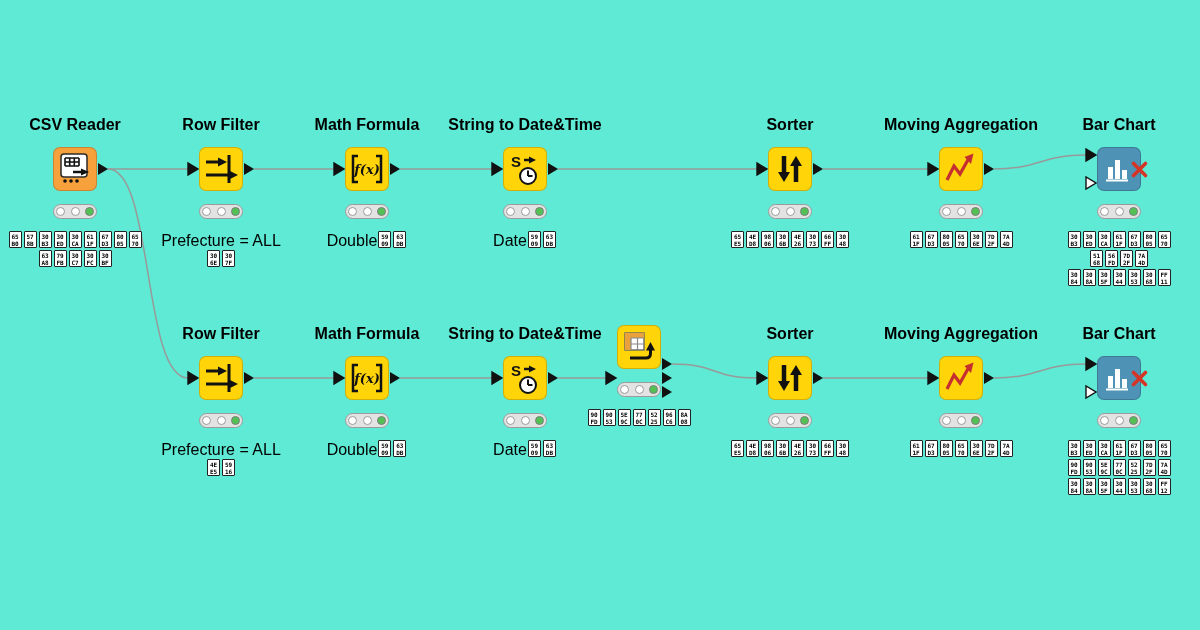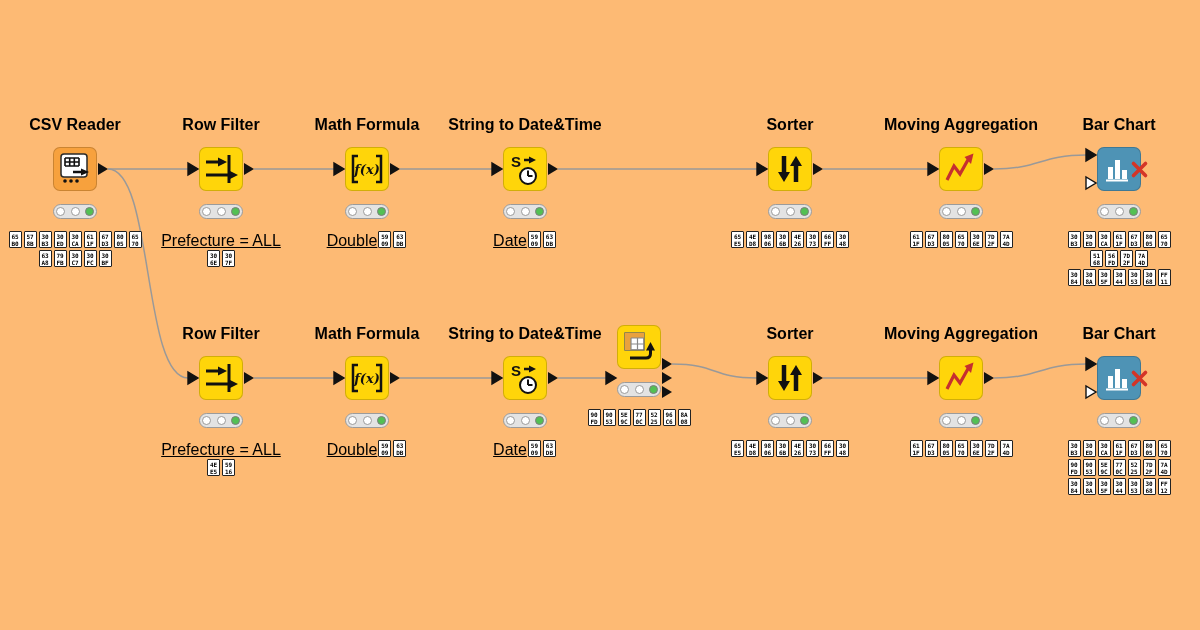--- a/index.html
+++ b/index.html
@@ -1,32 +1,32 @@
 <!DOCTYPE html>
 <html><head>
 <meta charset="utf-8">
 <style>
   html,body{margin:0;padding:0;background:#fff;}
-  #canvas{position:relative;width:1200px;height:630px;background:#fdba74;overflow:hidden;
+  #canvas{position:relative;width:1200px;height:630px;background:#5eead4;overflow:hidden;
           font-family:"Liberation Sans",sans-serif;}
   #wires{position:absolute;left:0;top:0;width:1200px;height:630px;z-index:1;}
   .node{position:absolute;width:200px;z-index:2;text-align:center;}
   .node-label{font-weight:700;font-size:16px;line-height:17px;color:#000;margin-bottom:14px;white-space:nowrap;}
   .node-icon{position:relative;width:44px;height:44px;margin:0 auto;border-radius:7px;
              box-shadow:inset 0 0 0 1px rgba(0,0,0,.18);text-decoration:underline;}
   .node-icon svg{position:absolute;left:0;top:0;width:44px;height:44px;}
   .red-x{position:absolute;left:33px;top:13px;width:19px;height:19px;z-index:3;}
   .red-x svg{position:absolute;left:0;top:0;width:19px;height:19px;}
   .traffic-light{width:44px;height:15px;margin:13px auto 0;background:#e3e3e3;border:1px solid #9b9b9b;
                  border-radius:8px;display:flex;align-items:center;justify-content:space-between;
                  padding:0 2px;box-sizing:border-box;}
   .dot{width:9px;height:9px;border-radius:50%;background:#fff;border:1px solid #9a9a9a;box-sizing:border-box;}
   .dot.on{background:#53c053;border-color:#7d7d7d;}
   .node-annotation{margin-top:12px;font-size:16px;line-height:19px;color:#000;}
-  .ann-line{white-space:nowrap;text-decoration:underline;}
+  .ann-line{white-space:nowrap;}
   .tofu{display:inline-block;width:11px;height:15px;border:1px solid #222;margin:0 1px;background:#fff;
         vertical-align:-2px;text-align:center;overflow:hidden;border-radius:1px;}
   .tofu b{display:block;font:700 6px/7px "DejaVu Sans Mono",monospace;color:#000;letter-spacing:0;
           transform:translateY(0.5px);}
 </style>
 </head>
 <body>
 
 <div id="canvas">
   <svg id="wires" xmlns="http://www.w3.org/2000/svg">

